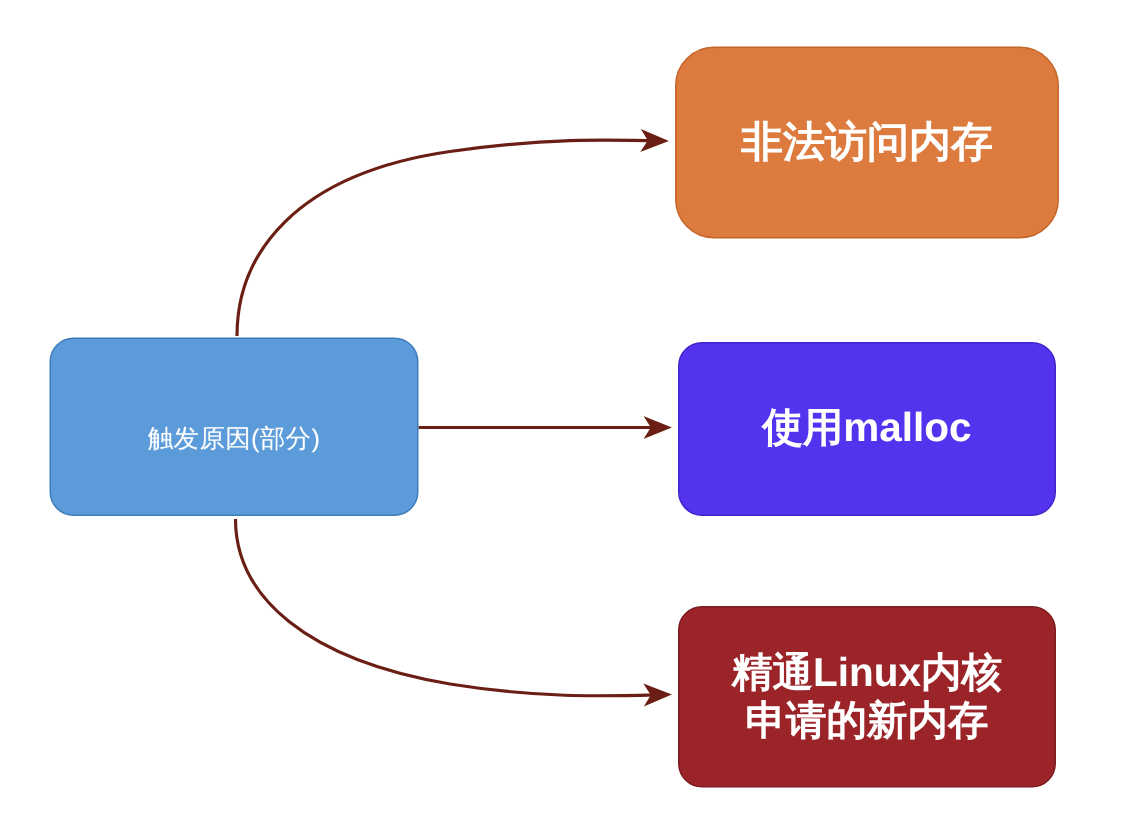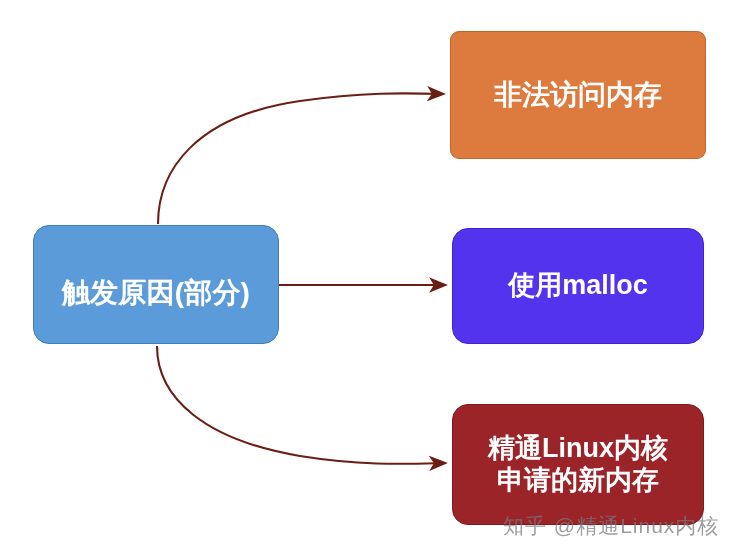--- a/index.html
+++ b/index.html
@@ -51,29 +51,29 @@
     width: 246px;
     height: 119px;
     border-radius: 16px;
     background: #5B9BD9;
     border: 1.5px solid #3F7CB8;
     font-size: 25px;
     letter-spacing: 0.2px;
     text-shadow: 0 0 1px rgba(255,255,255,0.25);
   }
   #node-source .line-1 { font-size: 25px; }
-  #node-source .line-2 { font-size: 28px; margin-top: 17px; font-weight: bold; }
+  #node-source .line-2 { font-size: 17px; margin-top: 17px; }
 
   
   #node-illegal-access {
     left: 450px;
     top: 31px;
     width: 256px;
     height: 128px;
-    border-radius: 9px;
+    border-radius: 26px;
     background: #DC7B3D;
     border: 1.5px solid #C4652A;
     font-size: 28px;
     font-weight: 600;
   }
 
   
   #node-malloc {
     left: 452px;
     top: 228px;
@@ -140,15 +140,14 @@
 
   <div class="node" id="node-malloc">
     <span class="line line-1">使用malloc</span>
   </div>
 
   <div class="node" id="node-swap">
     <span class="line line-1">精通Linux内核</span>
     <span class="line line-2">申请的新内存</span>
   </div>
 
-  <div id="watermark">知乎 @精通Linux内核</div>
 
 </div>
 
 </body></html>

